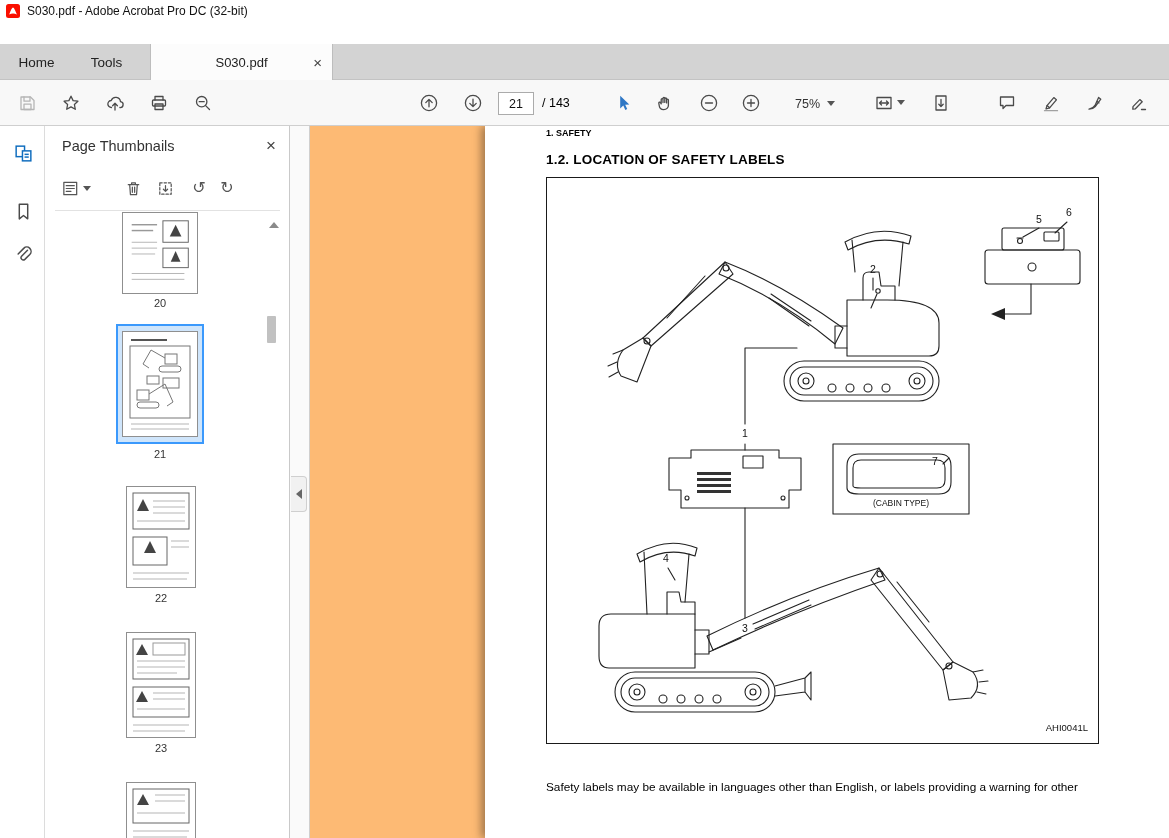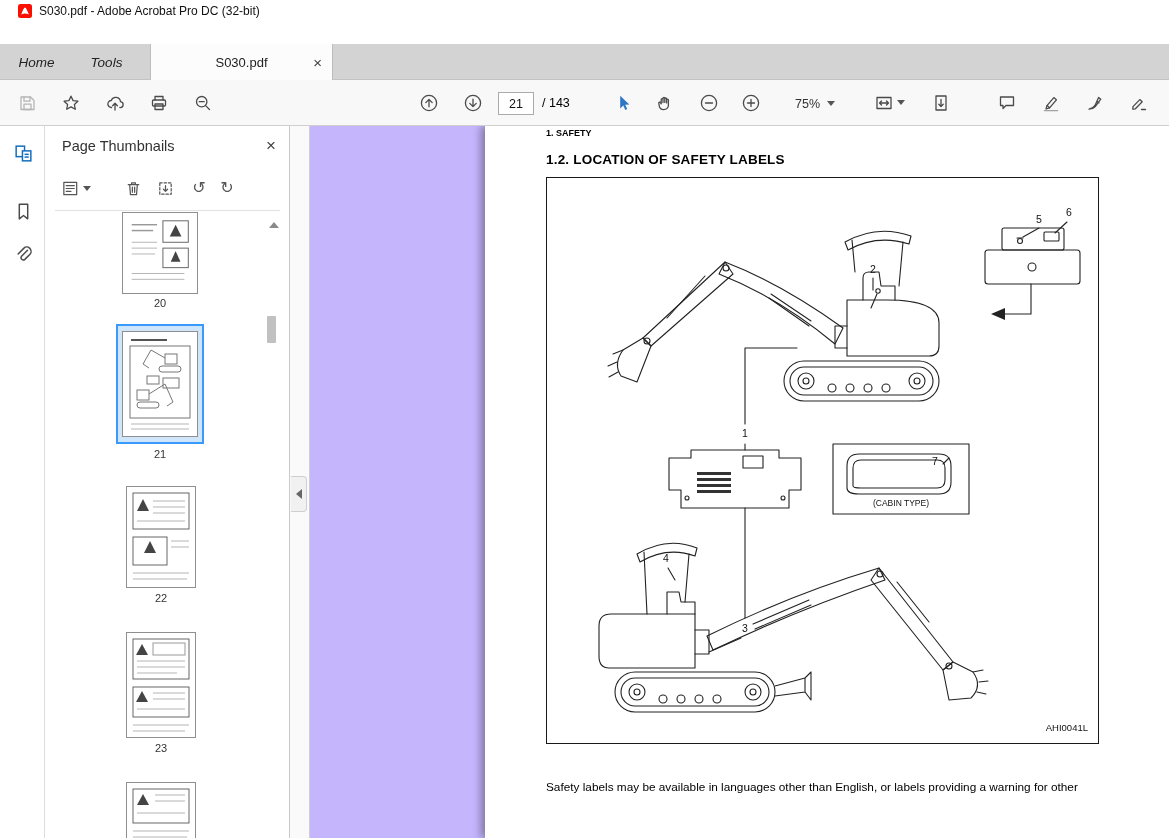--- a/index.html
+++ b/index.html
@@ -1,30 +1,30 @@
 <!DOCTYPE html>
 <html><head>
 <meta charset="utf-8">
 <style>
   * { margin:0; padding:0; box-sizing:border-box; }
   html,body { font-family:"Liberation Sans", sans-serif; }
   .app { position:relative; width:1169px; height:838px; background:#fff; overflow:hidden; font-family:"Liberation Sans",sans-serif; }
 
   
-  .titlebar { position:absolute; left:0; top:0; width:1169px; height:22px; background:#fff; display:flex; align-items:center; padding-left:18px; font-size:12px; color:#111; }
+  .titlebar { position:absolute; left:0; top:0; width:1169px; height:22px; background:#fff; display:flex; align-items:center; padding-left:6px; font-size:12px; color:#111; }
   .titlebar .appicon { width:14px; height:14px; margin-right:7px; display:inline-flex; }
 
   
   .menubar { position:absolute; left:0; top:22px; width:1169px; height:22px; background:#fff; display:flex; align-items:center; font-size:12.5px; color:#1a1a1a; padding-left:4px; }
   .menu-item { padding:2px 9px; cursor:default; }
 
   
   .tabbar { position:absolute; left:0; top:44px; width:1169px; height:36px; background:#d3d3d3; display:flex; border-bottom:1px solid #c3c3c3; }
   .tab { height:36px; display:flex; align-items:center; justify-content:center; font-size:13.5px; color:#222; }
-  .tab.plain { padding:0 4px;font-style:italic; }
+  .tab.plain { padding:0 4px; }
   .tab.plain.home { width:73px; }
   .tab.plain.tools { width:67px;text-align:right; }
   .tab.doc { width:183px; margin-left:10px; background:#fcfcfc; border-left:1px solid #bdbdbd; border-right:1px solid #bdbdbd; position:relative; font-size:13px; }
   .tab.doc .tabclose { position:absolute; right:10px; top:50%; transform:translateY(-50%); font-size:15px; color:#444; cursor:default; line-height:1; }
 
   
   .toolbar { position:absolute; left:0; top:80px; width:1169px; height:46px; background:#f8f8f8; border-bottom:1px solid #cfcfcf; }
   .tb { position:absolute; top:50%; transform:translateY(-50%); width:30px; height:30px; display:flex; align-items:center; justify-content:center; border-radius:3px; }
   .tb svg { width:20px; height:20px; }
   .tb svg .ln { fill:none; stroke:#4a4a4a; stroke-width:1.3; stroke-linecap:round; stroke-linejoin:round; }
@@ -60,21 +60,21 @@
 
   .vscroll-up { position:absolute; left:224px; top:96px; width:0; height:0; border-left:5px solid transparent; border-right:5px solid transparent; border-bottom:6px solid #8a8a8a; }
   .vscroll-thumb { position:absolute; left:222px; top:190px; width:9px; height:27px; background:#c1c1c1; border-radius:1px; }
 
   
   .splitter { position:absolute; left:290px; top:0; width:20px; height:712px; background:#fafafa; border-right:1px solid #cfcfcf; }
   .collapse-tab { position:absolute; left:1px; top:350px; width:16px; height:36px; background:#f1f1f1; border:1px solid #cfcfcf; border-left:none; border-radius:0 4px 4px 0; display:flex; align-items:center; justify-content:center; }
   .collapse-tab .tri { width:0; height:0; border-top:5px solid transparent; border-bottom:5px solid transparent; border-right:6px solid #666; }
 
   
-  .canvas { position:absolute; left:310px; top:0; width:859px; height:712px; background:#c4b5fd; overflow:hidden; }
+  .canvas { position:absolute; left:310px; top:0; width:859px; height:712px; background:#fdba74; overflow:hidden; }
   .page { position:absolute; left:175px; top:0; width:700px; height:712px; background:#fff; box-shadow:-4px 0 8px rgba(0,0,0,.35); }
 
   .sec-header { position:absolute; left:61px; top:2px; font-size:9px; font-weight:bold; color:#000; }
   .doc-heading { position:absolute; left:61px; top:26px; font-size:13.5px; font-weight:bold; color:#000; letter-spacing:.2px; }
   .figure-box { position:absolute; left:61px; top:51px; width:553px; height:567px; border:1px solid #1a1a1a; background:#fff; }
   .figure-box svg.art { position:absolute; left:0; top:0; width:553px; height:567px; }
   .callout { position:absolute; font-size:10.5px; color:#111; width:12px; text-align:center; }
   .cabin-label { position:absolute; left:296px; top:320px; width:116px; text-align:center; font-size:8.5px; color:#111; }
   .figure-code { position:absolute; right:10px; top:544px; font-size:9.5px; color:#111; }
 

